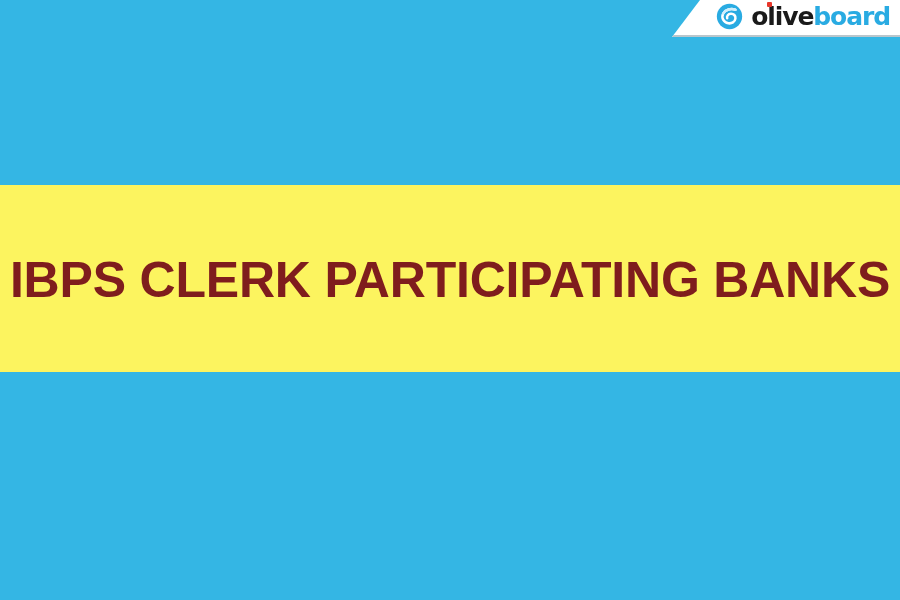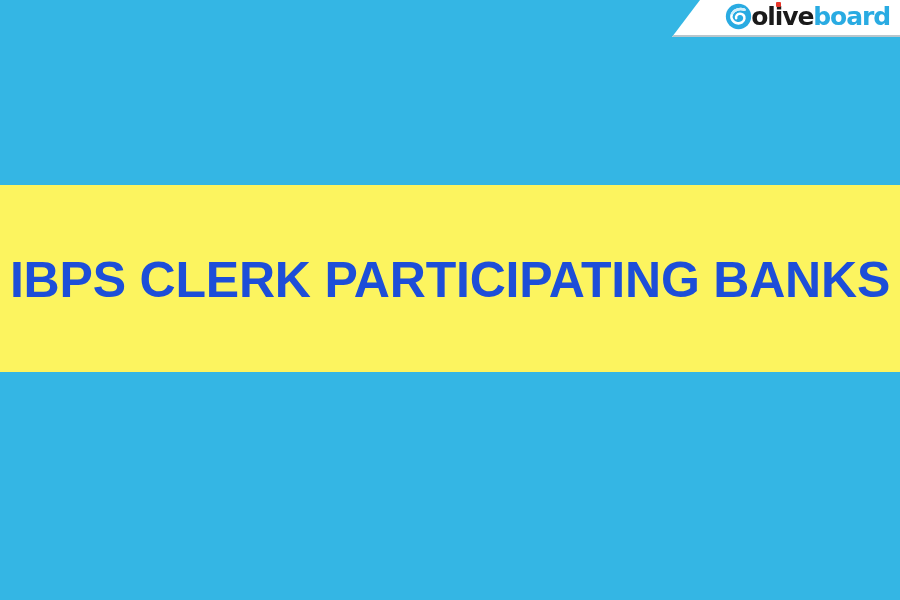--- a/index.html
+++ b/index.html
@@ -53,21 +53,21 @@
     background: #34b6e4;
   }
 
   
   .headline {
     font-family: "Liberation Sans", sans-serif;
     font-weight: bold;
     font-size: 50px;
     line-height: 1;
     letter-spacing: -0.2px;
-    color: #1d4ed8;
+    color: #7f1d1d;
     white-space: nowrap;
     margin: 8px;
     padding: 0;
     transform: translateY(1px);
   }
 
   
   .brand-banner {
     position: absolute;
     top: 0;
@@ -101,20 +101,21 @@
     font-weight: bold;
     font-size: 25px;
     line-height: 1;
     letter-spacing: -1.1px;
     white-space: nowrap;
     position: relative;
     margin-left: -2px;
   }
   .wm-olive {
     color: #1a1a1a;
+    padding-left: 9px;
   }
   .wm-board {
     color: #29abe2;
     margin-top: 24px;
   }
   .i-dot {
     position: absolute;
     width: 5px;
     height: 5px;
     background: #e8362a;

